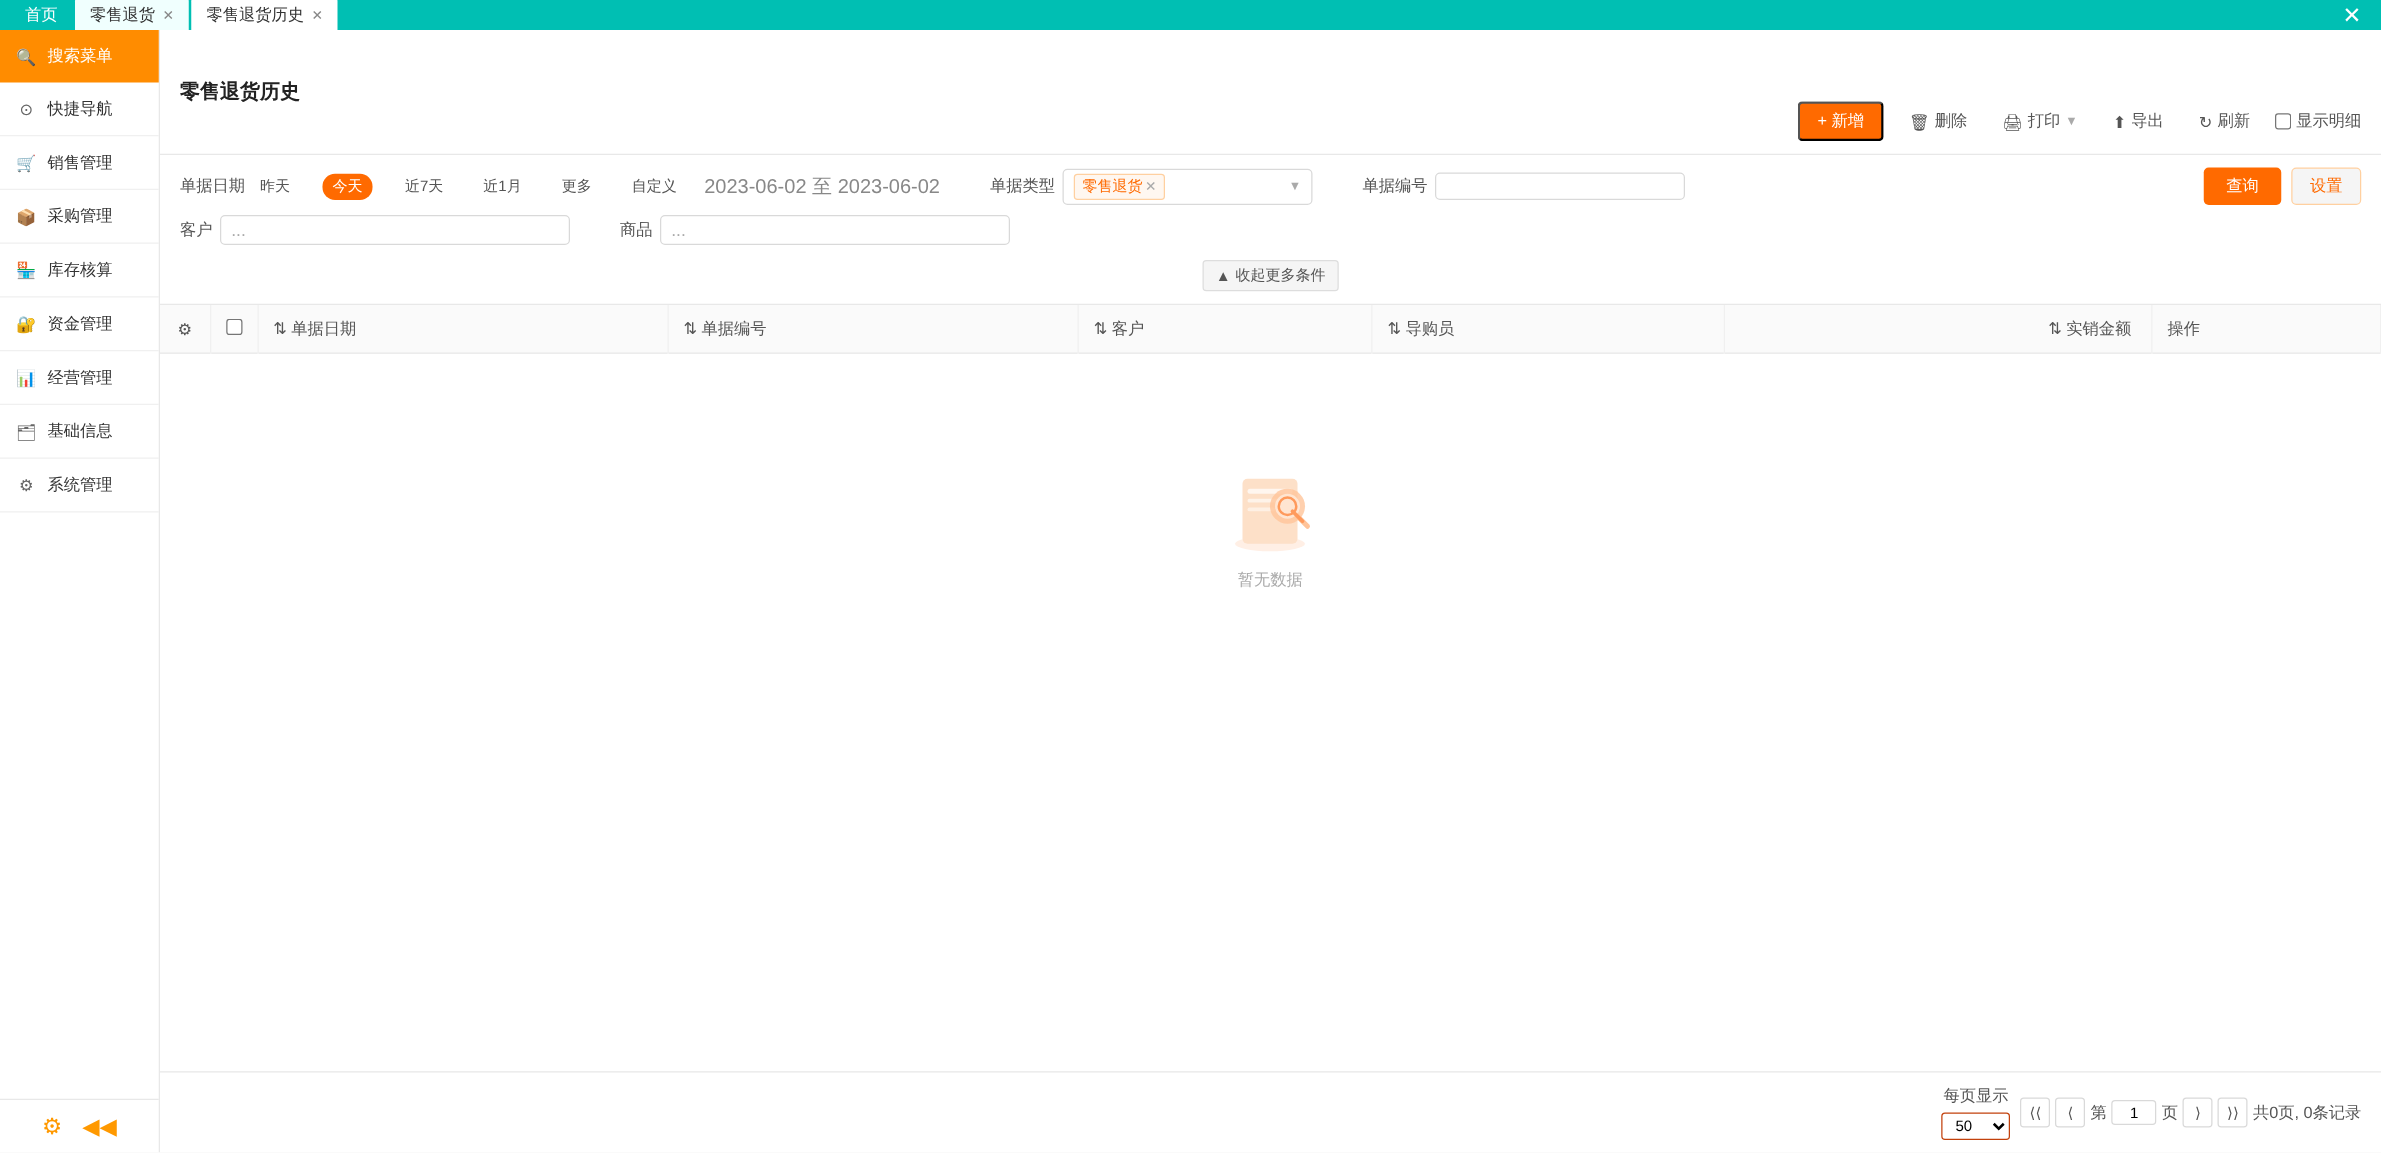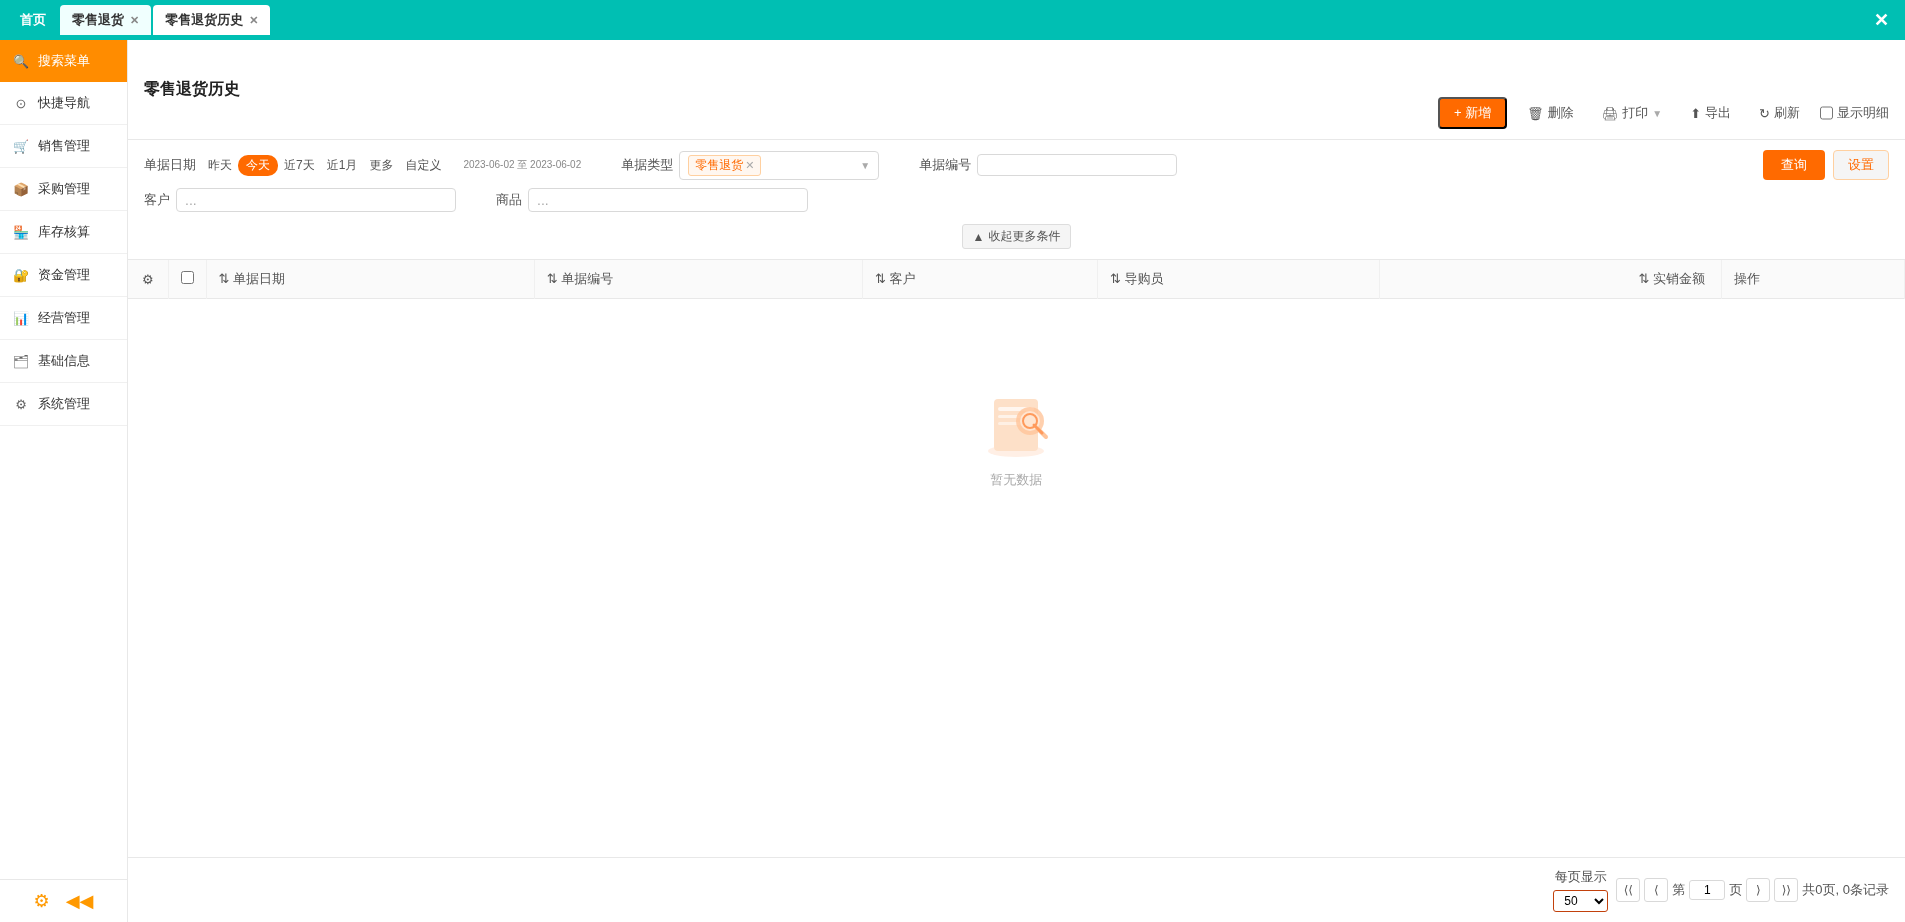--- a/index.html
+++ b/index.html
@@ -1,21 +1,21 @@
 <!DOCTYPE html>
 <html><head>
   <meta charset="utf-8">
   <style>
     * { box-sizing: border-box; margin: 0; padding: 0; font-family: 'Microsoft YaHei', Arial, sans-serif; }
     body { display: flex; flex-direction: column; height: 922px; overflow: hidden; background: #f5f5f5; }
 
     
     .top-bar {
-      display: flex; align-items: center; background: #00bfb3; height: 40px;
-      padding: 0 0 0 8px; flex-shrink: 0; font-weight: bold;
+      display: flex; align-items: center; background: #00bfb3; height: 24px;
+      padding: 0 0 0 8px; flex-shrink: 0;
     }
     .top-bar-tabs { display: flex; align-items: center; flex: 1; gap: 2px; }
     .tab {
       display: flex; align-items: center; height: 30px; padding: 0 12px;
       background: #f0fffe; border-radius: 4px 4px 0 0; font-size: 13px; color: #333;
       cursor: pointer; gap: 6px;
     }
     .tab.active { background: #fff; color: #333; }
     .tab-close { font-size: 11px; color: #888; cursor: pointer; }
     .tab-home { background: transparent; color: #fff; border-radius: 4px 4px 0 0; }
@@ -65,26 +65,26 @@
     .checkbox-label { display: flex; gap: 4px; font-size: 13px; color: #555; }
 
     
     .filter-area {
       background: #fff; padding: 10px 16px; border-bottom: 1px solid #e8e8e8;
       flex-shrink: 0;
     }
     .filter-row { display: flex; align-items: center; gap: 16px; margin-bottom: 8px; flex-wrap: wrap; }
     .filter-item { display: flex; align-items: center; gap: 6px; font-size: 13px; }
     .filter-label { color: #555; white-space: nowrap; }
-    .date-options { display: flex; align-items: center; gap: 0; }
+    .date-options { display: flex; align-items: center; gap: 20px; }
     .date-option {
       padding: 2px 6px; font-size: 12px; color: #555; cursor: pointer; border-radius: 3px;
     }
     .date-option.active { background: #ff6a00; color: #fff; border-radius: 10px; padding: 2px 8px; }
-    .date-range { font-size: 10px; color: #888; }
+    .date-range { font-size: 16px; color: #888; }
     .tag-select {
       display: flex; align-items: center; border: 1px solid #d9d9d9; border-radius: 4px;
       padding: 3px 8px; min-width: 200px; background: #fff; cursor: pointer; gap: 4px;
     }
     .tag-item {
       background: #fff7f0; border: 1px solid #ffd0a0; border-radius: 3px;
       padding: 1px 6px; font-size: 12px; color: #ff6a00; display: flex; align-items: center; gap: 2px;
     }
     .tag-close { cursor: pointer; font-size: 11px; color: #aaa; }
     .input-field {

